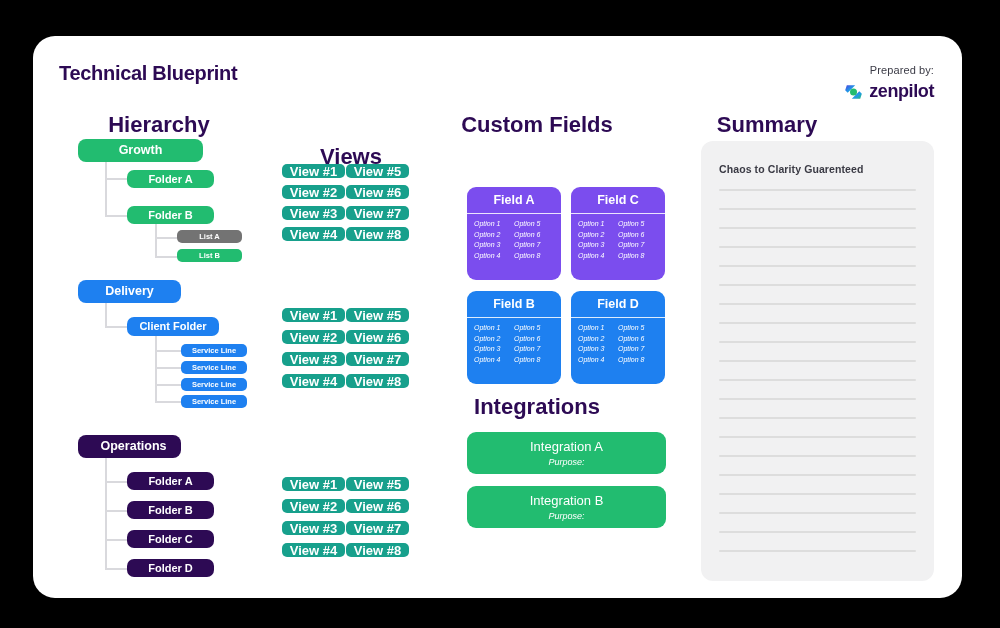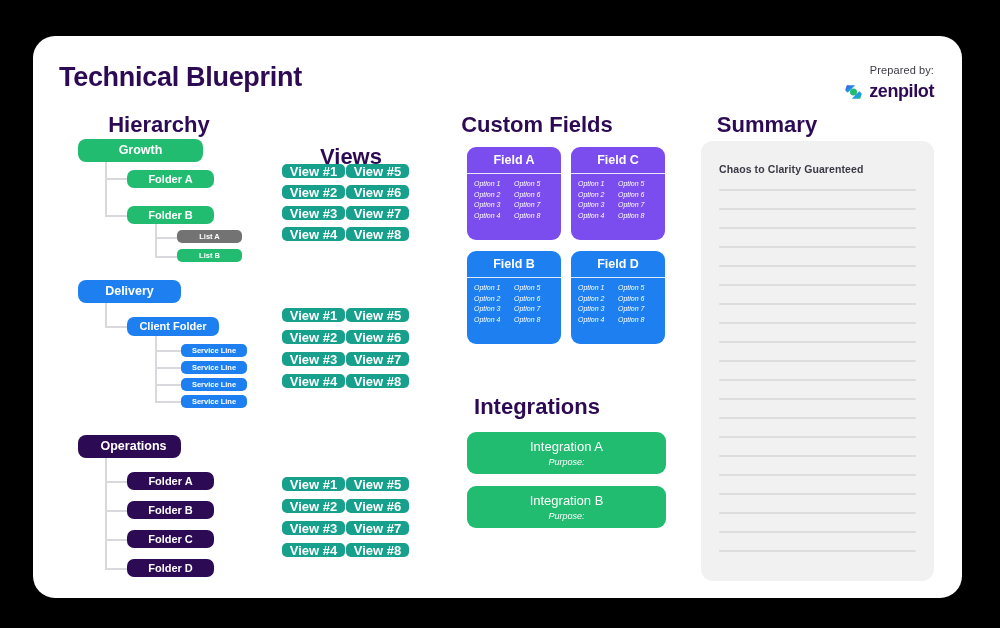--- a/index.html
+++ b/index.html
@@ -13,21 +13,21 @@
     position: absolute;
     left: 33px; top: 36px;
     width: 929px; height: 562px;
     background: #ffffff;
     border-radius: 22px;
   }
 
   
   .doc-title {
     position: absolute; left: 26px; top: 26px;
-    font-size: 27px; font-weight: bold; color: #2D0A54;
+    font-size: 20px; font-weight: bold; color: #2D0A54;
     letter-spacing: -0.3px;
   }
   .prepared-wrap {
     position: absolute; right: 28px; top: 28px;
     text-align: right;
   }
   .prepared-label {
     font-size: 11px; color: #3b3b46; letter-spacing: .1px;
   }
   .brand-row {
@@ -73,20 +73,21 @@
     width: 63px; height: 14px;
   }
 
   
   .field-card {
     position: absolute;
     width: 94px; height: 93px;
     border-radius: 9px;
     color: #ffffff;
     overflow: hidden;
+    margin-top: 40px;
   }
   .field-title {
     height: 27px; display: flex; align-items: center; justify-content: center;
     font-size: 12.5px; font-weight: bold;
     border-bottom: 1.5px solid rgba(255,255,255,.85);
   }
   .field-opts {
     display: grid; grid-template-columns: 1fr 1fr;
     padding: 6px 7px 0 7px;
     row-gap: 3.5px;

